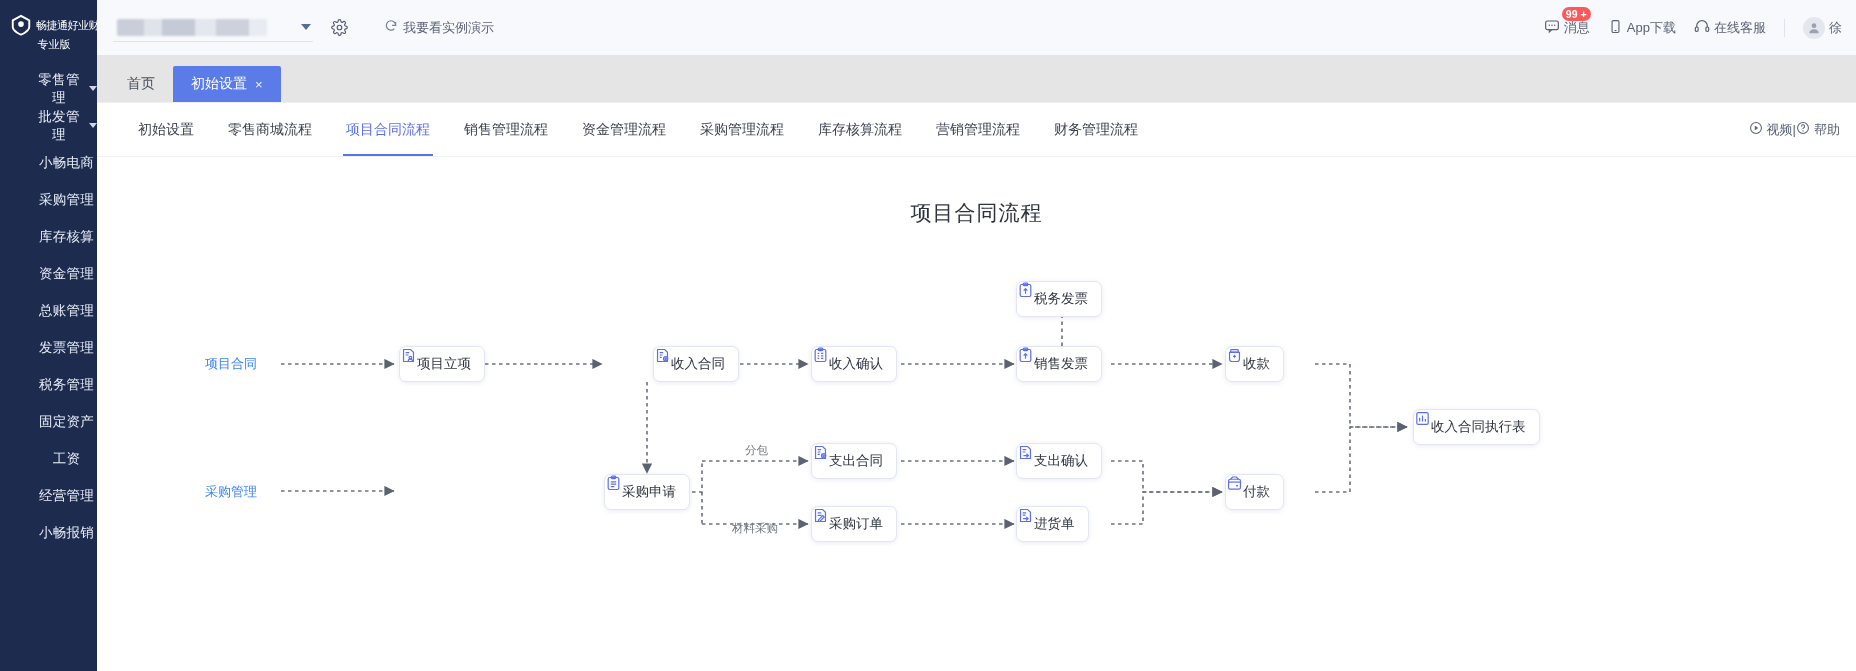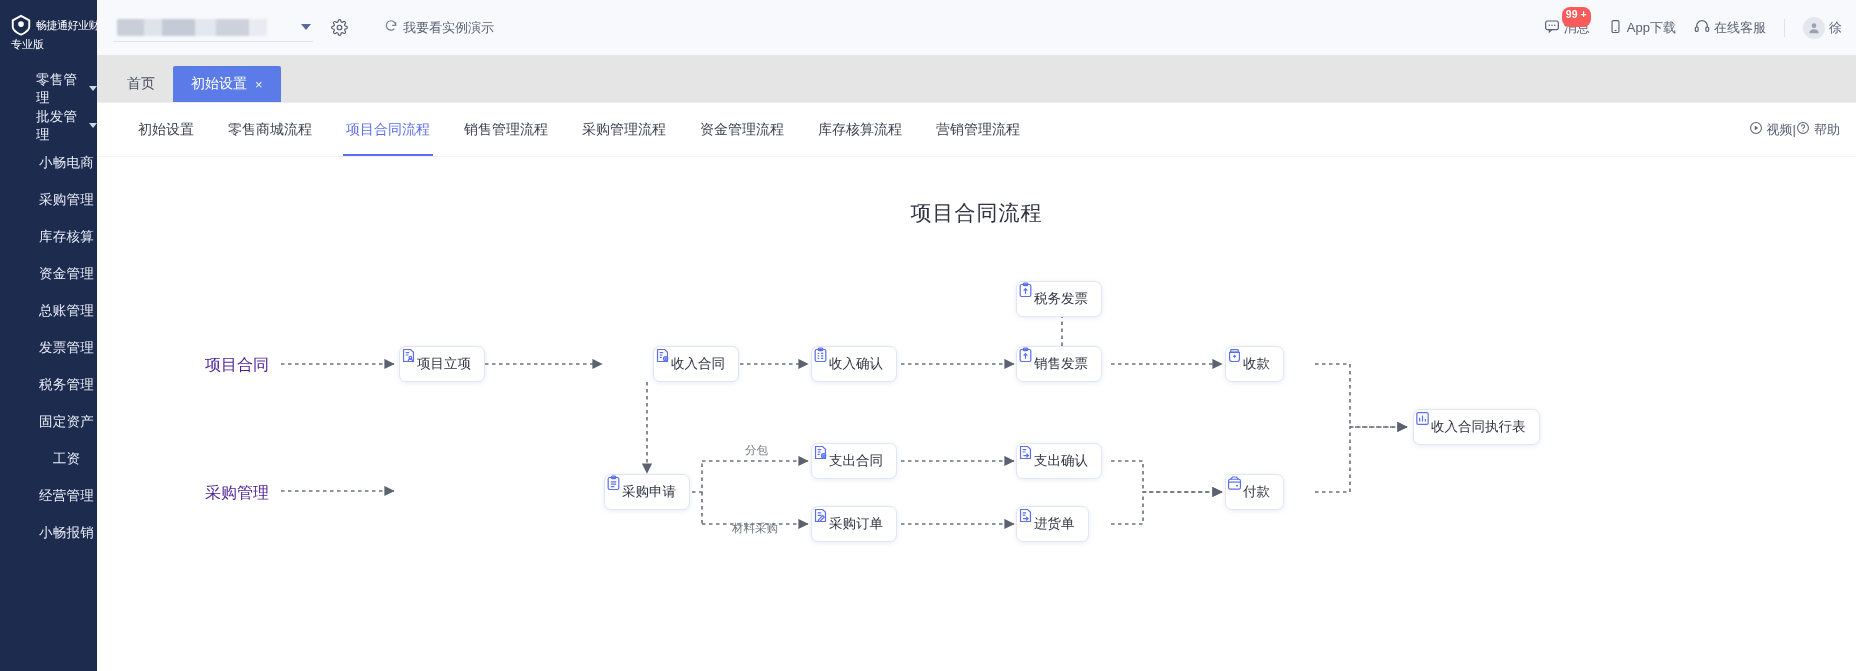--- a/index.html
+++ b/index.html
@@ -7,21 +7,21 @@
   body {
     font-family: "Liberation Sans", "DejaVu Sans", sans-serif;
     background:#fff; font-size:13px; color:#333;
   }
   .app { display:flex; width:1856px; height:671px; position:relative; }
 
   
   .sidebar {
     width:97px; background:#1d2b4f; flex:0 0 97px;
     display:flex; flex-direction:column; align-items:center;
-    padding-top:8px; position:relative; z-index:5;
+    padding-top:8px; position:relative; z-index:5;text-align:center;
   }
   .logo-wrap { width:100%; padding:6px 0 4px 10px; }
   .logo-row { display:flex; align-items:center; gap:4px; }
   .logo-mark {
     width:22px; height:22px; flex:0 0 22px;
   }
   .logo-text {
     color:#fff; font-size:11px; letter-spacing:-0.5px; white-space:nowrap;
     overflow:hidden; text-overflow:clip; max-width:62px;
   }
@@ -62,21 +62,21 @@
     display:flex; align-items:center; gap:5px; color:#5a6173; font-size:13px;
     margin-left:26px; cursor:pointer;
   }
   .top-right {
     margin-left:auto; display:flex; align-items:center; gap:18px; color:#5a6173;
     font-size:13px;
   }
   .tr-item { display:flex; align-items:center; gap:4px; cursor:pointer; position:relative; }
   .badge {
     position:absolute; top:-11px; left:18px; background:#fa5a5a; color:#fff;
-    font-size:10.5px; line-height:15px; height:20px; padding:0 4px; border-radius:8px;
+    font-size:10.5px; line-height:15px; height:14px; padding:0 4px; border-radius:8px;
     font-weight:bold; white-space:nowrap;
   }
   .divider-v { width:1px; height:18px; background:#dfe3ec; }
   .avatar {
     width:22px;height:22px;border-radius:50%;background:#e4e7ee;
     display:flex;align-items:center;justify-content:center;
   }
   .user-name { max-width:30px; overflow:hidden; white-space:nowrap; }
 
   
@@ -123,21 +123,21 @@
 
   .node {
     position:absolute; height:36px; background:#fff; border:1px solid #e3e6f0;
     border-radius:7px; display:flex; align-items:center; gap:7px;
     padding:0 13px 0 10px; font-size:13.5px; color:#2f3440; cursor:pointer;
     box-shadow:0 1px 5px rgba(90,110,190,.13);
     white-space:nowrap;
   }
   .node .ico { display:flex; align-items:center; }
   .rowlabel {
-    position:absolute; font-size:16px; color:#4c1d95; white-space:nowrap;
+    position:absolute; font-size:13px; color:#3b82f6; white-space:nowrap;
   }
   .edgelabel {
     position:absolute; font-size:11.5px; color:#70767f; white-space:nowrap;
   }
 </style>
 </head>
 <body>
 
 <div class="app">
 
@@ -293,30 +293,33 @@
         <div class="subtab">
           <span>零售商城流程</span>
           </div>
         <div class="subtab active">
           <span>项目合同流程</span>
           </div>
         <div class="subtab">
           <span>销售管理流程</span>
           </div>
         <div class="subtab">
+          <span>资金管理流程</span>
+          </div>
+        <div class="subtab">
           <span>采购管理流程</span>
           </div>
         <div class="subtab">
-          <span>资金管理流程</span>
-          </div>
-        <div class="subtab">
           <span>库存核算流程</span>
           </div>
         <div class="subtab">
           <span>营销管理流程</span>
+          </div>
+        <div class="subtab">
+          <span>财务管理流程</span>
           </div>
       </div>
 
       <div class="subnav-right">
         <div class="snr-item">
           <span>
             <svg width="14" height="14" viewBox="0 0 24 24" fill="none" stroke="#5a6173" stroke-width="1.8">
               <circle cx="12" cy="12" r="9.3"></circle>
               <polygon points="10,8.3 16,12 10,15.7" fill="#5a6173" stroke="none"></polygon>
             </svg>

